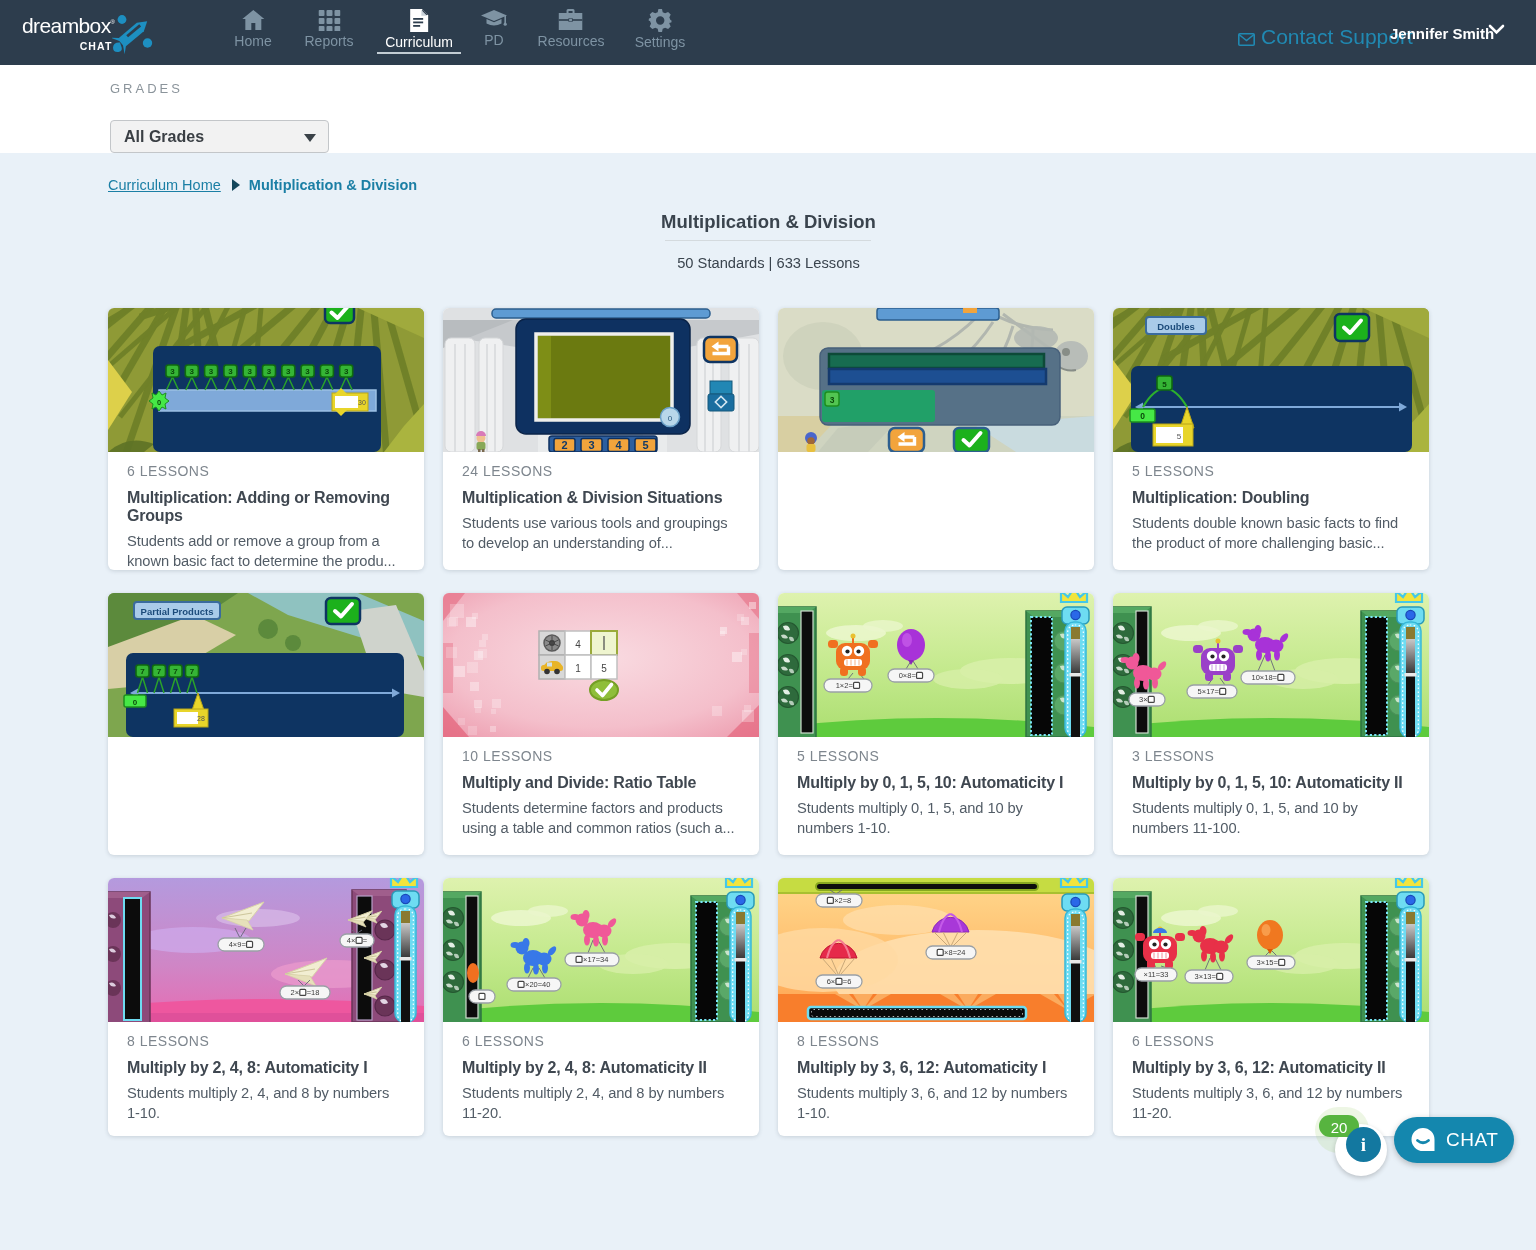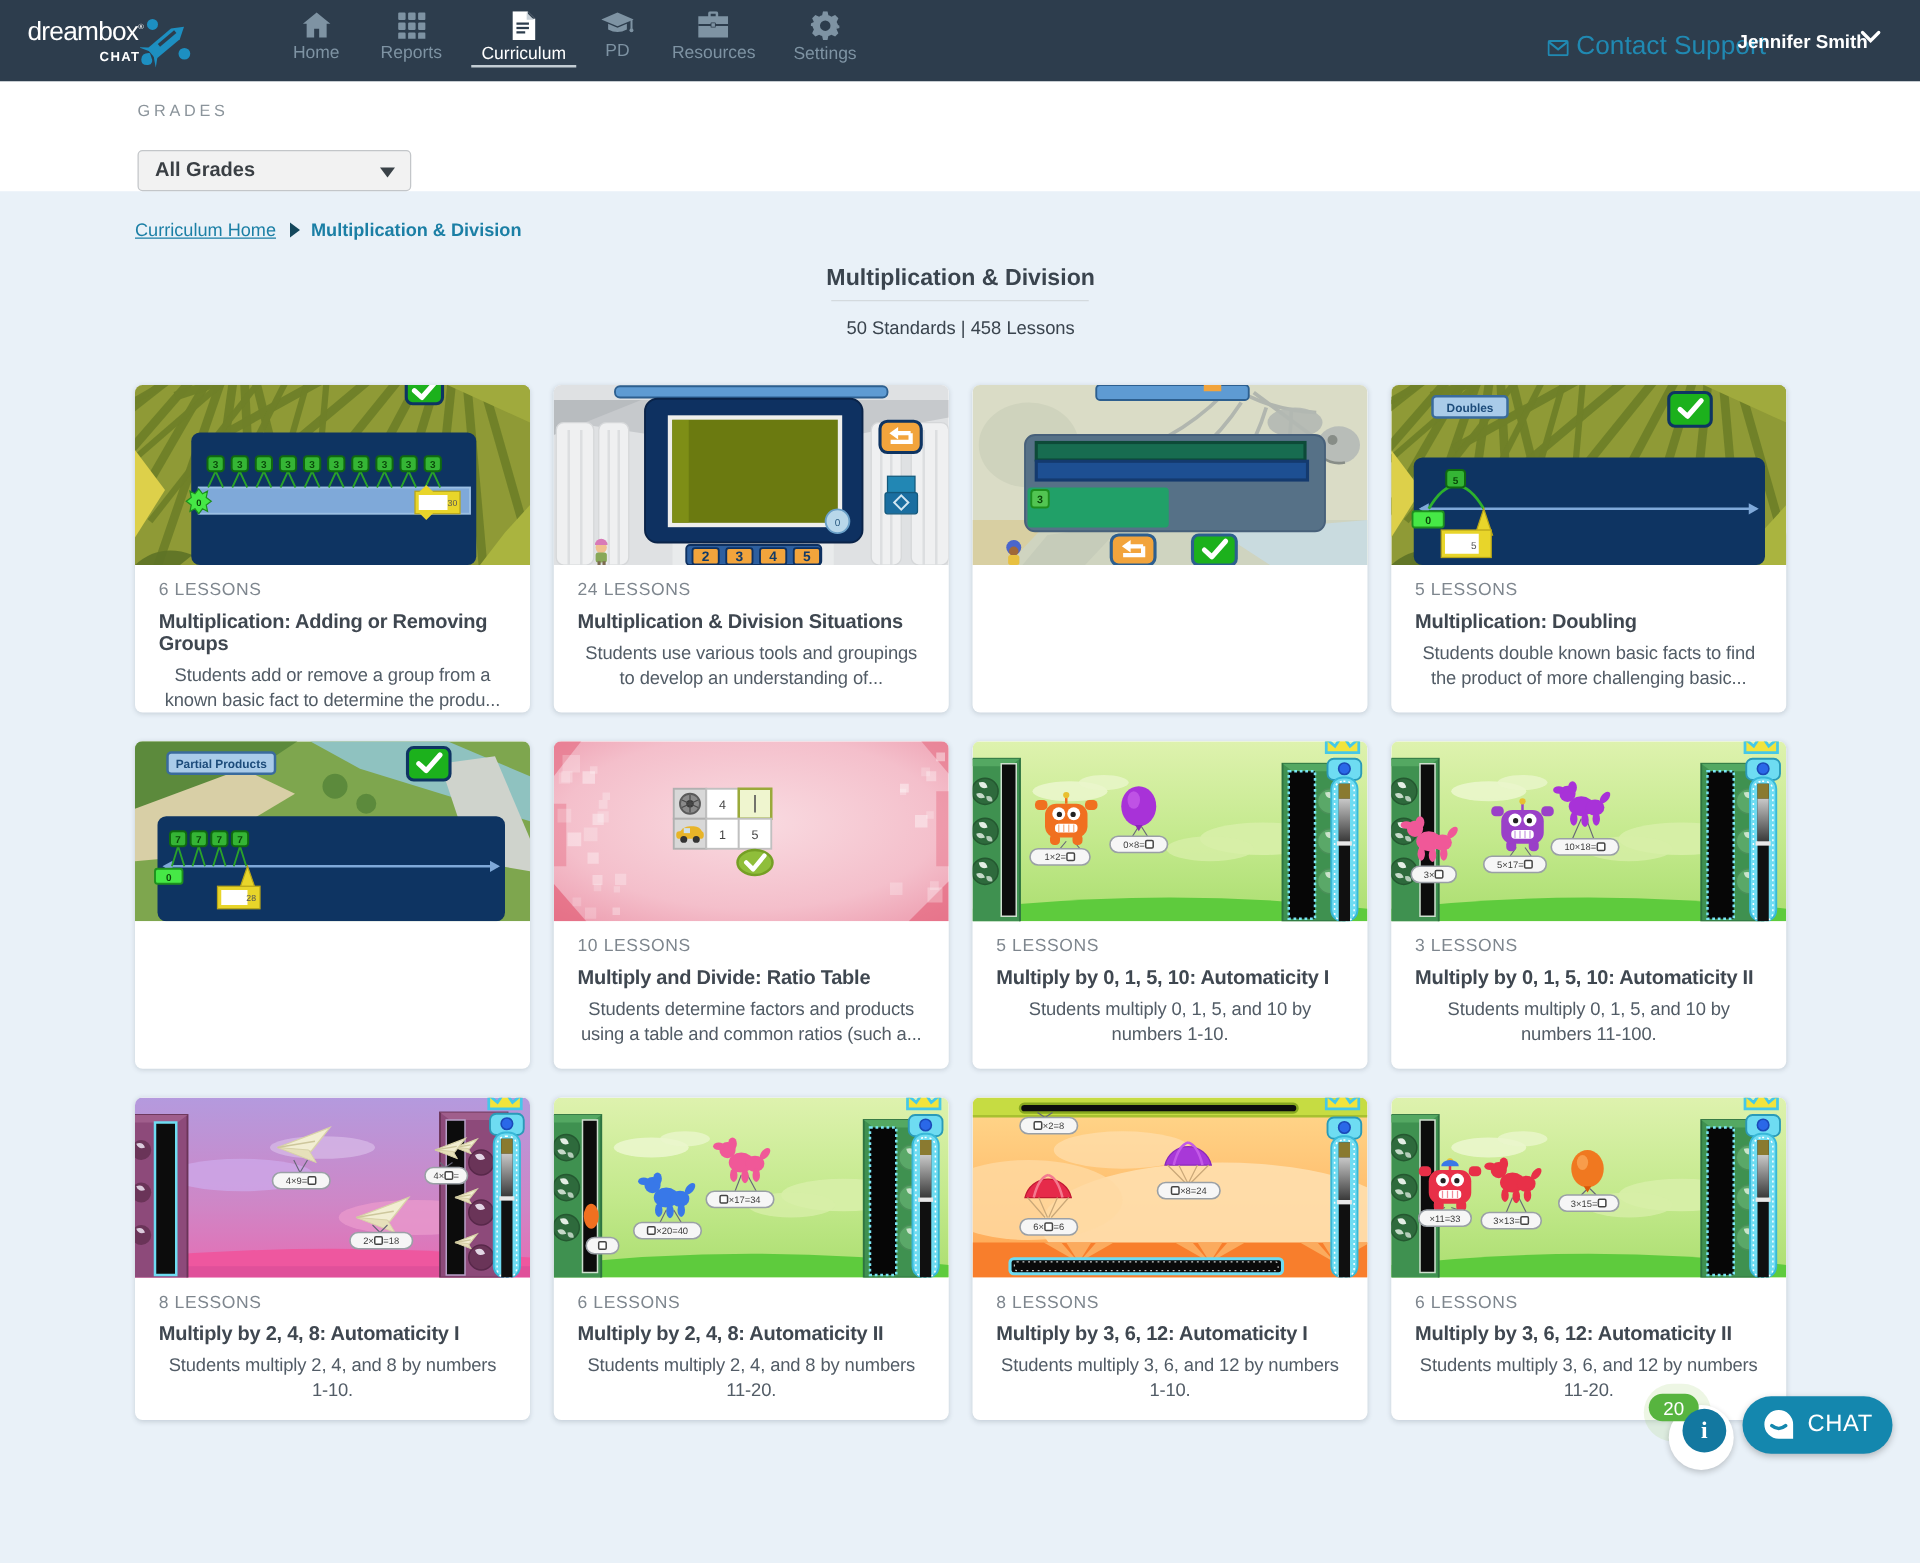--- a/index.html
+++ b/index.html
@@ -30,21 +30,21 @@
 .breadcrumb .cur { color:#1b7fa5; font-weight:bold; }
 .pagehead { position:absolute; top:211px; left:0; width:1537px; text-align:center; font-size:18.5px; font-weight:bold; color:#3a444e; }
 .headrule { position:absolute; top:240px; left:665px; width:206px; height:1px; background:#d4dade; }
 .stats { position:absolute; top:255px; left:0; width:1537px; text-align:center; font-size:14.7px; color:#3a444e; }
 .grid { position:absolute; top:308px; left:108px; width:1322px; }
 .card { position:absolute; width:316px; background:#ffffff; border-radius:6px; box-shadow:0 1px 4px rgba(45,61,77,0.18); overflow:hidden; }
 .card .thumb { display:block; width:316px; height:144px; }
 .card .body { padding:12px 19px 0 19px; }
 .lessons { font-size:14px; letter-spacing:0.5px; color:#7e868e; line-height:14px; }
 .ctitle { margin-top:10.5px; font-size:16px; font-weight:bold; color:#3f4750; line-height:18px; letter-spacing:-0.2px; white-space:nowrap; }
-.cdesc { margin-top:6px; font-size:14.7px; color:#525c66; line-height:20.5px; letter-spacing:-0.1px; white-space:nowrap;text-align:center; }
+.cdesc { margin-top:6px; font-size:14.7px; color:#525c66; line-height:20.5px; letter-spacing:-0.1px; white-space:nowrap; }
 .c0 { left:0; } .c1 { left:335px; } .c2 { left:670px; } .c3 { left:1005px; }
 .r0 { top:0; height:262px; } .r1 { top:285px; height:262px; } .r2 { top:570px; height:258px; }
 .chatbtn { position:absolute; left:1394px; top:1117px; width:120px; height:46px; background:#1487ae; border-radius:23px; box-shadow:0 2px 6px rgba(0,0,0,0.25); z-index:10; }
 .chatbtn .txt { position:absolute; left:52px; top:12px; color:#fff; font-size:19px; letter-spacing:0.5px; }
 .infowrap { position:absolute; left:1335px; top:1115px; z-index:9; }
 .halo { position:absolute; left:-20px; top:-8px; width:54px; height:46px; background:rgba(175,212,130,0.22); border-radius:26px; }
 .infocircle-white { position:absolute; left:0px; top:9px; width:52px; height:52px; background:#fff; border-radius:50%; box-shadow:0 2px 5px rgba(0,0,0,0.2); }
 .infocircle { position:absolute; left:11px; top:12px; width:35px; height:35px; background:#1378a0; border-radius:50%; color:#fff; text-align:center; font-weight:bold; font-size:19px; font-family:"Liberation Serif",serif; line-height:35px; }
 .badge20 { position:absolute; left:-16px; top:0px; width:40px; height:22px; background:#57b43f; border-radius:13px; color:#fff; text-align:center; font-size:15px; font-weight:normal; line-height:26px; }
 </style>
@@ -145,21 +145,21 @@
 
 <div class="grades-label">GRADES</div>
 <div class="dropdown">
     <span class="val">All Grades</span>
     <span class="caret"></span>
   </div>
 
 <div class="breadcrumb"><a href="#">Curriculum Home</a><span class="sep"></span><span class="cur">Multiplication &amp; Division</span></div>
 <div class="pagehead">Multiplication &amp; Division</div>
 <div class="headrule"></div>
-<div class="stats">50 Standards | 458 Lessons</div>
+<div class="stats">50 Standards | 633 Lessons</div>
 
 <div class="grid">
 <div class="card c0 r0">
 <svg class="thumb" viewBox="0 0 316 144" preserveAspectRatio="none" font-family="Liberation Sans,sans-serif">
         <rect width="316" height="144" fill="#8f9a36"></rect>
         <path d="M85,-50 L-154,-29" stroke="#6f8029" stroke-width="7" opacity="0.95"></path>
         <path d="M85,-50 L-146,16" stroke="#6f8029" stroke-width="7" opacity="0.95"></path>
         <path d="M85,-50 L-129,59" stroke="#6f8029" stroke-width="7" opacity="0.95"></path>
         <path d="M85,-50 L-104,98" stroke="#6f8029" stroke-width="7" opacity="0.95"></path>
         <path d="M85,-50 L-72,131" stroke="#6f8029" stroke-width="7" opacity="0.95"></path>

